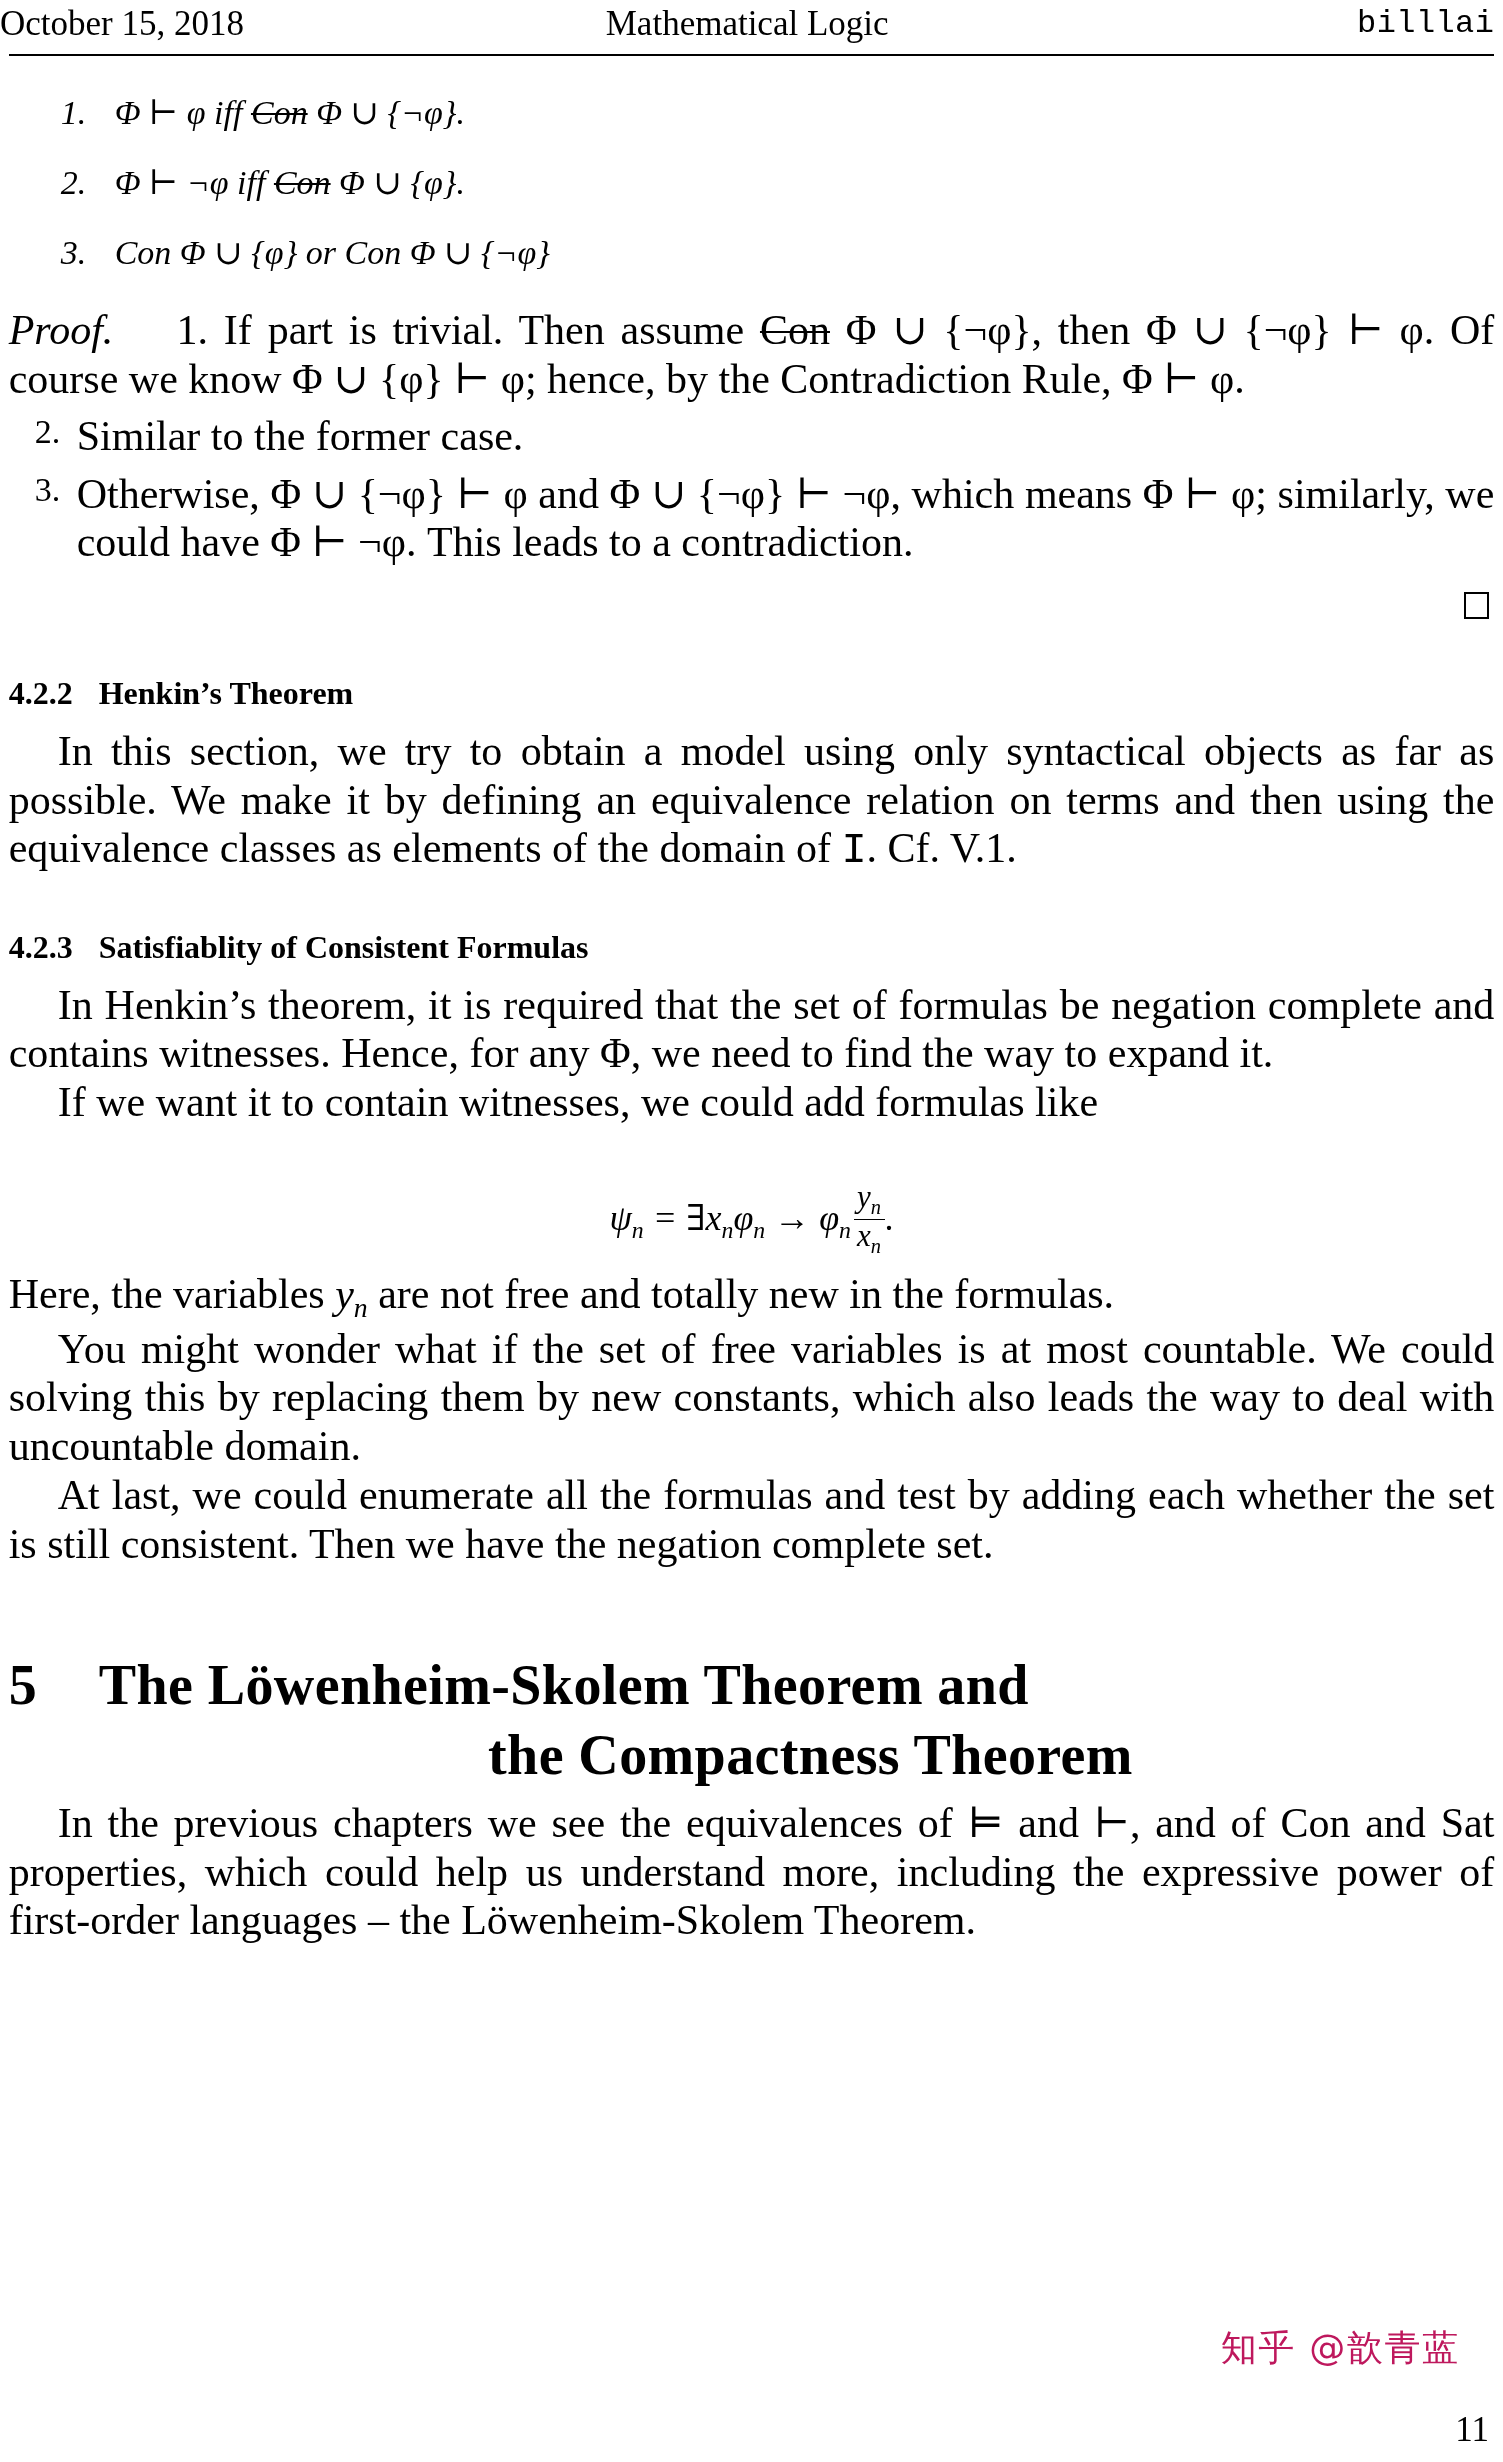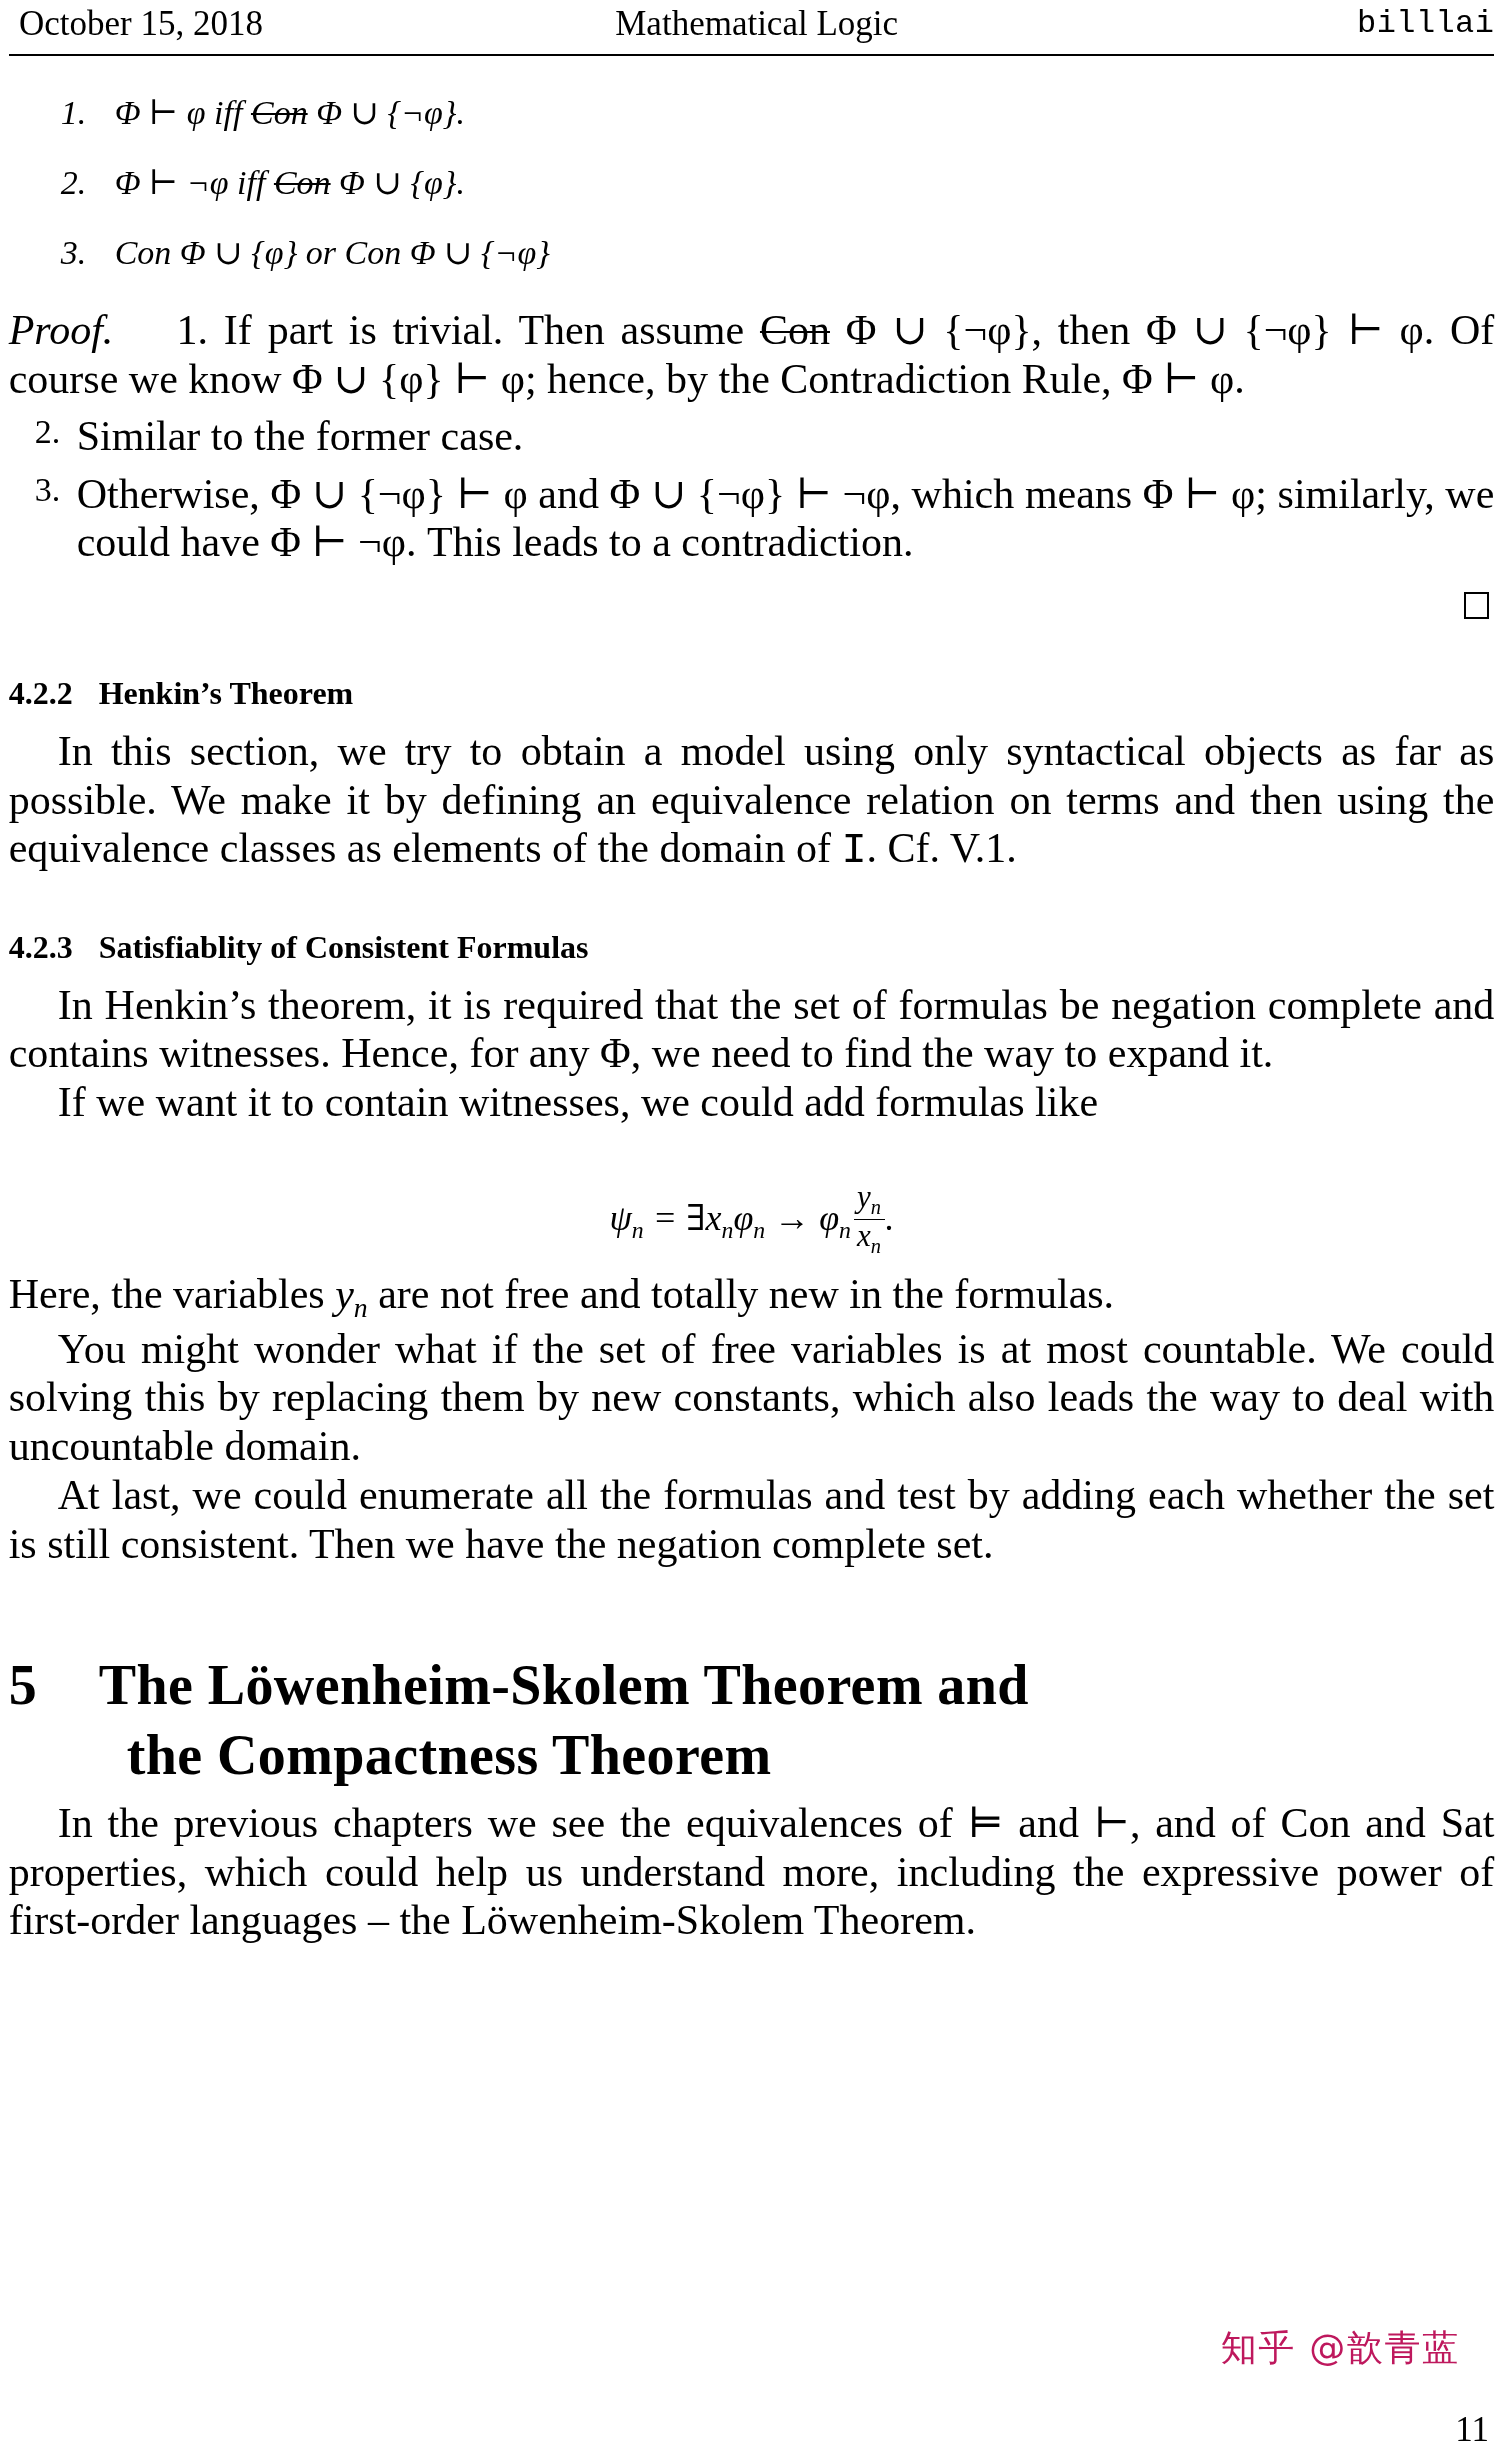--- a/index.html
+++ b/index.html
@@ -14,21 +14,21 @@
     background: #ffffff;
     font-family: "Liberation Serif", "DejaVu Serif", serif;
     color: #000000;
     box-sizing: border-box;
     overflow: hidden;
   }
   
   .header {
     position: absolute;
     top: 0px;
-    left: 19px;
+    left: 0;
     right: 8.7px;
     height: 61px;
     display: flex;
     align-items: flex-start;
     justify-content: space-between;
     font-size: 35px;
     line-height: 47px;
   }
   .header .date { flex: 0 0 auto; }
   .header .center {
@@ -149,20 +149,21 @@
     line-height: 1.24;
     letter-spacing: 0.4px;
   }
   h2.sec .snum {
     display: inline-block;
     width: 90px;
   }
   h2.sec .sline2 {
     display: block;
     margin-left: 118px;
+    text-align: center;
   }
 
   .display-eq {
     text-align: center;
     margin: 22.6px 0 12px 0;
     font-size: 36px;
     font-style: italic;
   }
   .frac {
     display: inline-block;

